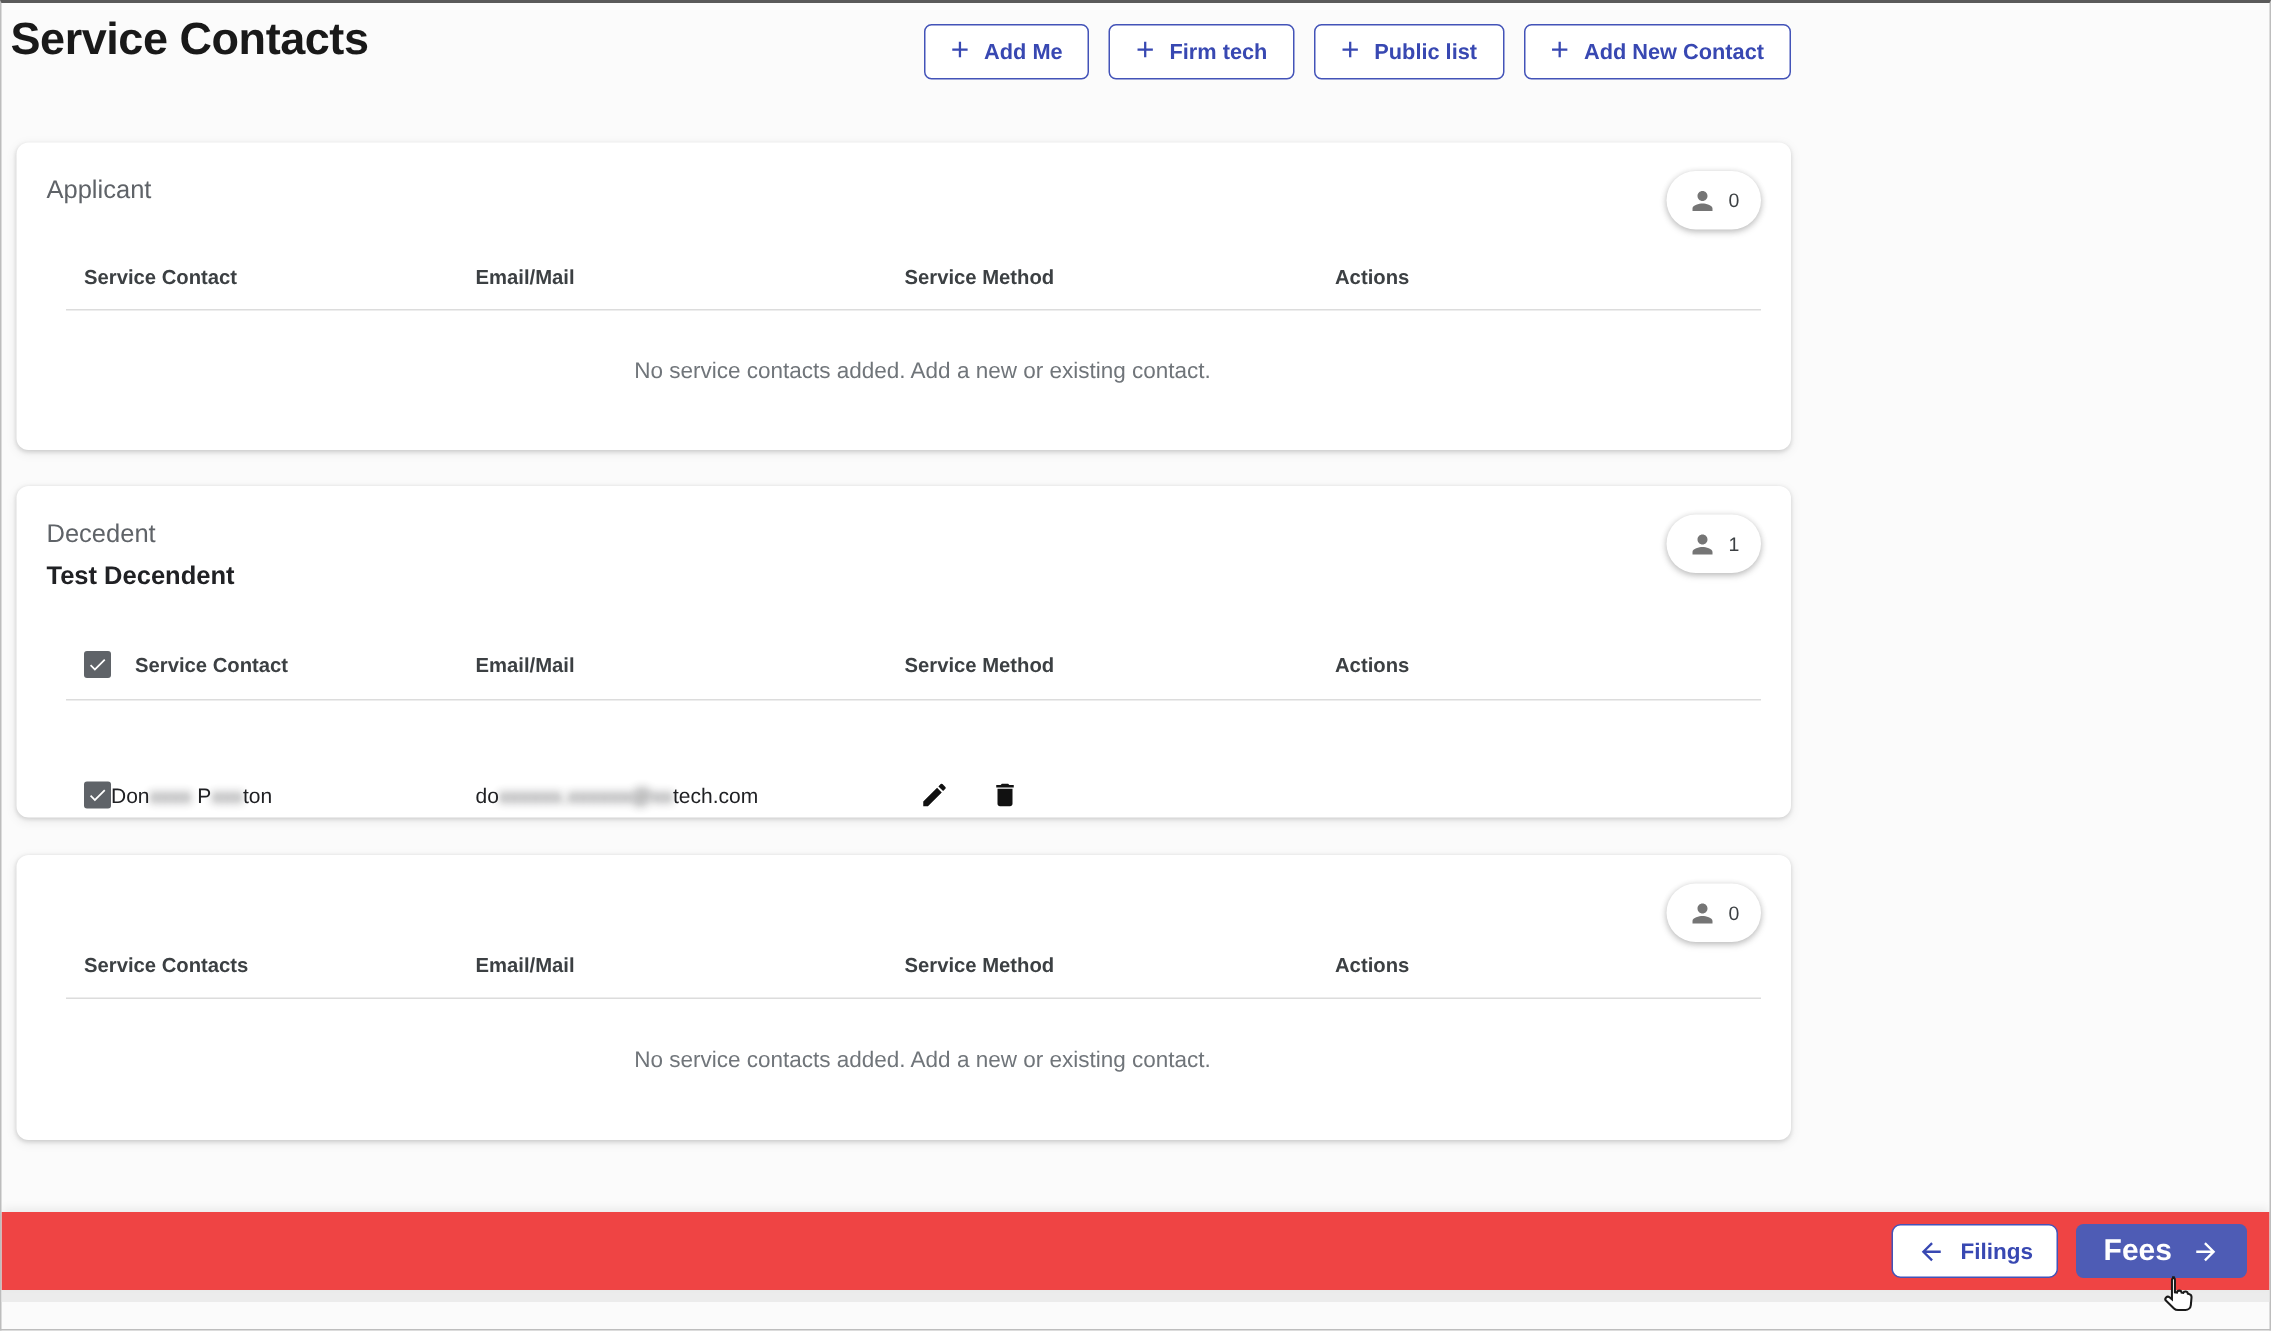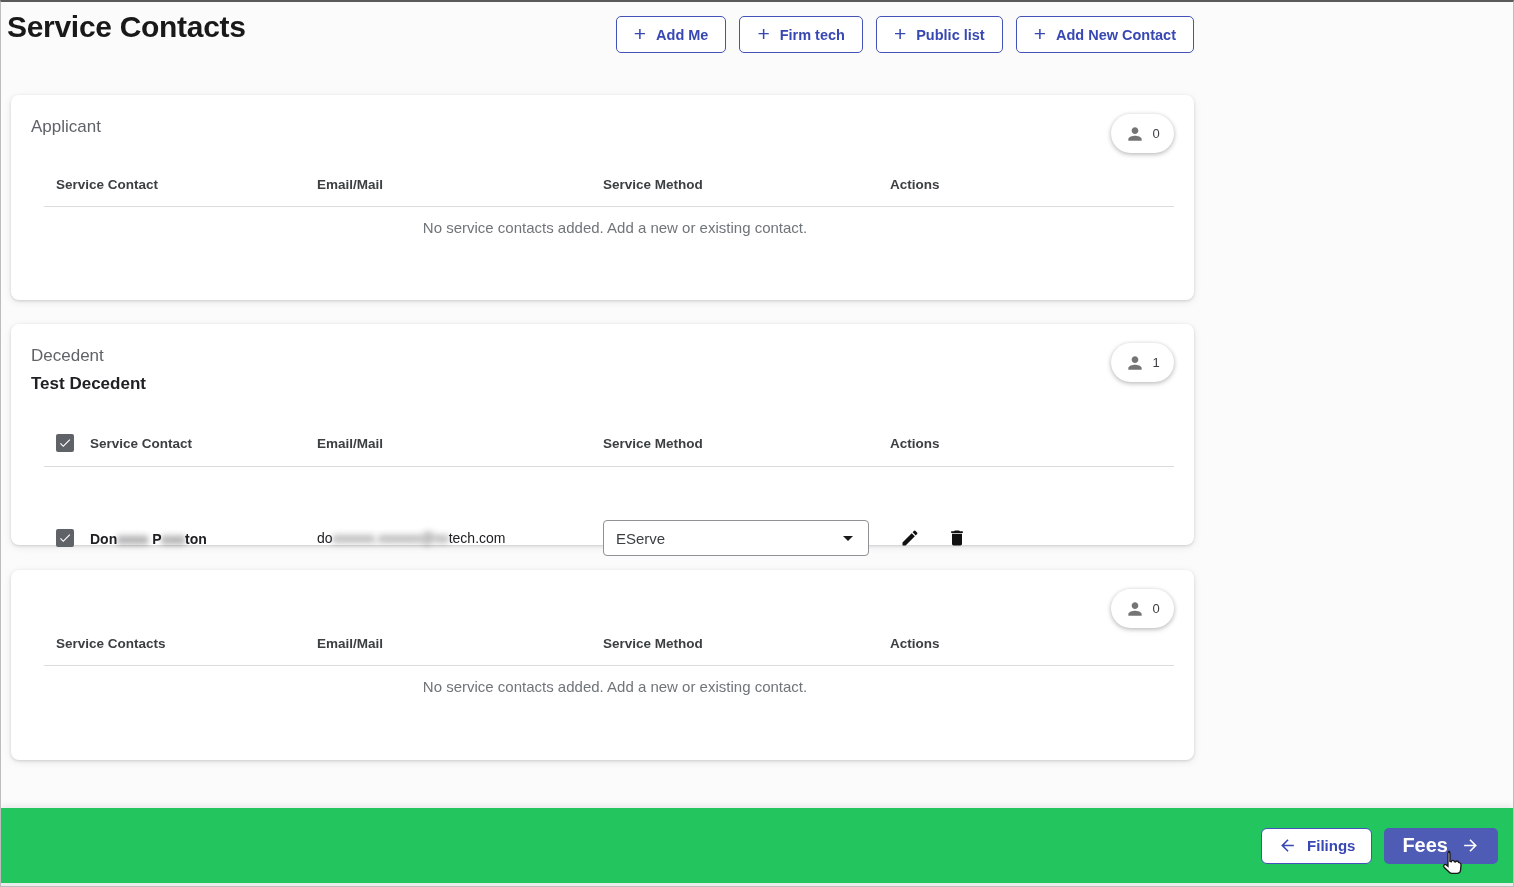--- a/index.html
+++ b/index.html
@@ -57,42 +57,42 @@
   .table{margin-left:25px;}
   .t1 .table{margin-top:38px;}
   .t2 .table{margin-top:31px;}
   .t3 .table{margin-top:40px;}
   .cols{display:grid; grid-template-columns:261px 286px 287px 1fr; align-items:center;margin-top:40px;}
   .thead{padding-bottom:14px;}
   .thead .th{font-size:13.5px; font-weight:700; color:#3c4043;}
   .th-check{display:flex; align-items:center; gap:16px;}
   .divider{height:1px; background:var(--divider); margin-left:-12px;}
   .empty{
-    text-align:center; font-size:15px; color:#70757a; margin-top:12px;
+    text-align:center; font-size:15px; color:#70757a; margin-top:32px;
   }
   .checkbox{
     width:18px; height:18px; border-radius:2px; background:var(--checkbox);
     display:flex; align-items:center; justify-content:center; cursor:pointer; flex:none;
   }
   .checkbox svg{width:14px; height:14px;}
   .trow{padding-top:13px;}
-  .trow .cell-name{display:flex; align-items:flex-end; gap:16px; font-size:14px; color:var(--text_dark);font-weight:bold;}
+  .trow .cell-name{display:flex; align-items:center; gap:0; font-size:14px; color:var(--text_dark);}
   .trow .cell-email{font-size:14px; color:var(--text_dark);}
   .redacted{filter:blur(3px); opacity:.8;}
   .select{
     width:266px; height:36px; border:1px solid #8f9195; border-radius:4px; background:#fff;
     display:flex; align-items:center; justify-content:space-between; padding:0 8px 0 12px;
     font-size:15px; color:#3c4043; cursor:pointer;
   }
   .select svg{width:24px; height:24px; fill:#1a1a1a;}
   .cell-actions{display:flex; align-items:center; gap:27px; padding-left:10px;}
   .icon-btn{background:none; border:none; cursor:pointer; padding:0; display:flex;}
   .icon-btn svg{width:20px; height:20px; fill:#111;}
   .footer{
-    margin-top:48px; width:1512px; margin-left:-10px; height:75px; background:#22c55e;
+    margin-top:48px; width:1512px; margin-left:-10px; height:52px; background:#ef4444;
     box-shadow:0 -3px 6px rgba(0,0,0,.07);
     display:flex; align-items:center; justify-content:flex-end; gap:12px; padding-right:15px;
     position:relative;
   }
   .btn-back{
     display:flex; align-items:center; gap:10px;
     background:#fff; border:1.5px solid var(--accent_border); border-radius:6px;
     height:36px; padding:0 16px; color:var(--accent);
     font-family:inherit; font-size:15px; font-weight:700; cursor:pointer;
   }
@@ -155,21 +155,21 @@
   </section>
 
   <section class="card card-2 t2">
     <div class="badge">
       <svg viewBox="0 0 24 24">
           <path d="M12 12c2.21 0 4-1.79 4-4s-1.79-4-4-4-4 1.79-4 4 1.79 4 4 4zm0 2c-2.67 0-8 1.34-8 4v2h16v-2c0-2.66-5.33-4-8-4z"></path>
         </svg>
       <span class="count">1</span>
     </div>
     <div class="role-label">Decedent</div>
-    <div class="party-name">Test Decedent</div>
+    <div class="party-name">Test Decendent</div>
     <div class="table">
       <div class="cols thead">
         <div class="th th-check">
           <span class="checkbox">
             <svg viewBox="0 0 24 24">
                 <path d="M9 16.2 4.8 12l-1.4 1.4L9 19 21 7l-1.4-1.4z" fill="#fff"></path>
               </svg>
           </span>
           <span>Service Contact</span>
         </div>
@@ -181,28 +181,20 @@
       <div class="cols trow">
         <div class="cell-name">
           <span class="checkbox">
             <svg viewBox="0 0 24 24">
                 <path d="M9 16.2 4.8 12l-1.4 1.4L9 19 21 7l-1.4-1.4z" fill="#fff"></path>
               </svg>
           </span>
           <span><span>Don</span><span class="redacted">xxxx</span><span> P</span><span class="redacted">xxx</span><span>ton</span></span>
         </div>
         <div class="cell-email"><span>do</span><span class="redacted">xxxxxx.xxxxxx@xx</span><span>tech.com</span></div>
-        <div>
-          <div class="select">
-            <span>EServe</span>
-            <svg viewBox="0 0 24 24">
-                <path d="M7 10l5 5 5-5z"></path>
-              </svg>
-          </div>
-        </div>
         <div class="cell-actions">
           <button class="icon-btn">
             <svg viewBox="0 0 24 24">
                 <path d="M3 17.25V21h3.75L17.81 9.94l-3.75-3.75L3 17.25zM20.71 7.04c.39-.39.39-1.02 0-1.41l-2.34-2.34a.9959.9959 0 0 0-1.41 0l-1.83 1.83 3.75 3.75 1.83-1.83z"></path>
               </svg>
           </button>
           <button class="icon-btn">
             <svg viewBox="0 0 24 24">
                 <path d="M6 19c0 1.1.9 2 2 2h8c1.1 0 2-.9 2-2V7H6v12zM19 4h-3.5l-1-1h-5l-1 1H5v2h14V4z"></path>
               </svg>

